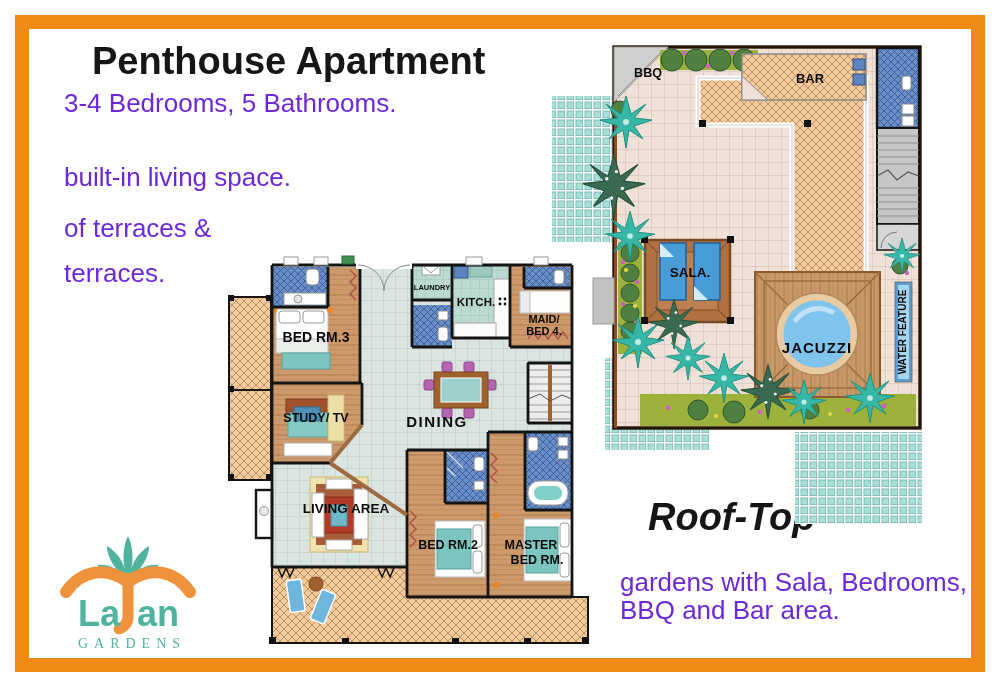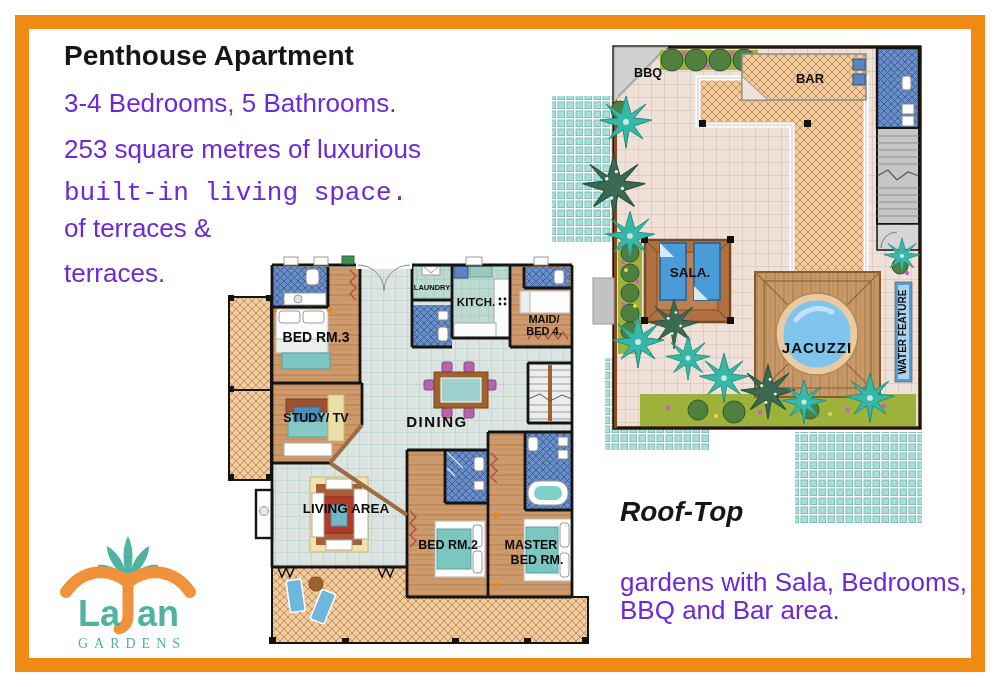--- a/index.html
+++ b/index.html
@@ -1,20 +1,20 @@
 <!DOCTYPE html>
 <html><head>
 <meta charset="utf-8">
 <style>
   html,body{margin:0;padding:0;background:#fff;}
   .canvas{position:relative;width:1000px;height:687px;background:#ffffff;overflow:hidden;
           font-family:"Liberation Sans","DejaVu Sans",sans-serif;color:#1d1d1d;}
   .frame{position:absolute;left:15px;top:15px;right:15px;bottom:15px;border:14px solid #EF8A15;}
   .txt{position:absolute;white-space:nowrap;line-height:1;}
-  .h1{font-size:28px;font-weight:bold;color:#161616;}
+  .h1{font-size:38px;font-weight:bold;color:#161616;margin-left:28px;}
   .body{font-size:26px;color:#6d28d9;}
   .logo-svg{position:absolute;}
   svg{display:block;}
   .planlabel{font-family:"Liberation Sans",sans-serif;font-weight:bold;fill:#0b0b0b;}
 </style>
 </head>
 <body>
 
 <div class="canvas">
   <div class="frame"></div>
@@ -64,22 +64,21 @@
         <circle cx="-6" cy="-6" r="1.4" fill="#fff"></circle>
           <circle cx="7" cy="2" r="1.4" fill="#fff"></circle>
         <circle cx="-2" cy="10" r="1.4" fill="#fff"></circle>
           <circle cx="2" cy="-12" r="1.4" fill="#fff"></circle>
       </g>
     </defs>
   </svg>
 
   <div class="txt h1" style="left:64px;top:42px;">Penthouse Apartment</div>
   <div class="txt body" style="left:64px;top:90px;">3-4 Bedrooms, 5 Bathrooms.</div>
-  <div class="txt body" style="left:64px;top:136px;">253 square metres of luxurious</div>
-  <div class="txt body" style="left:64px;top:180px;font-family:Liberation Mono, monospace;">built-in living space.</div>
+  <div class="txt body" style="left:64px;top:164px;">built-in living space.</div>
   <div class="txt body" style="left:64px;top:215px;">of terraces &amp;</div>
   <div class="txt body" style="left:64px;top:260px;">terraces.</div>
 
   <div class="txt h1" style="left:620px;top:498px;font-style:italic;">Roof-Top</div>
   <div class="txt body" style="left:620px;top:569px;">gardens with Sala, Bedrooms,</div>
   <div class="txt body" style="left:620px;top:597px;">BBQ and Bar area.</div>
 
   <svg class="logo-svg" style="left:50px;top:534px;" width="156" height="118" viewBox="0 0 156 118">
     <g>
       <g transform="translate(78,46)">

